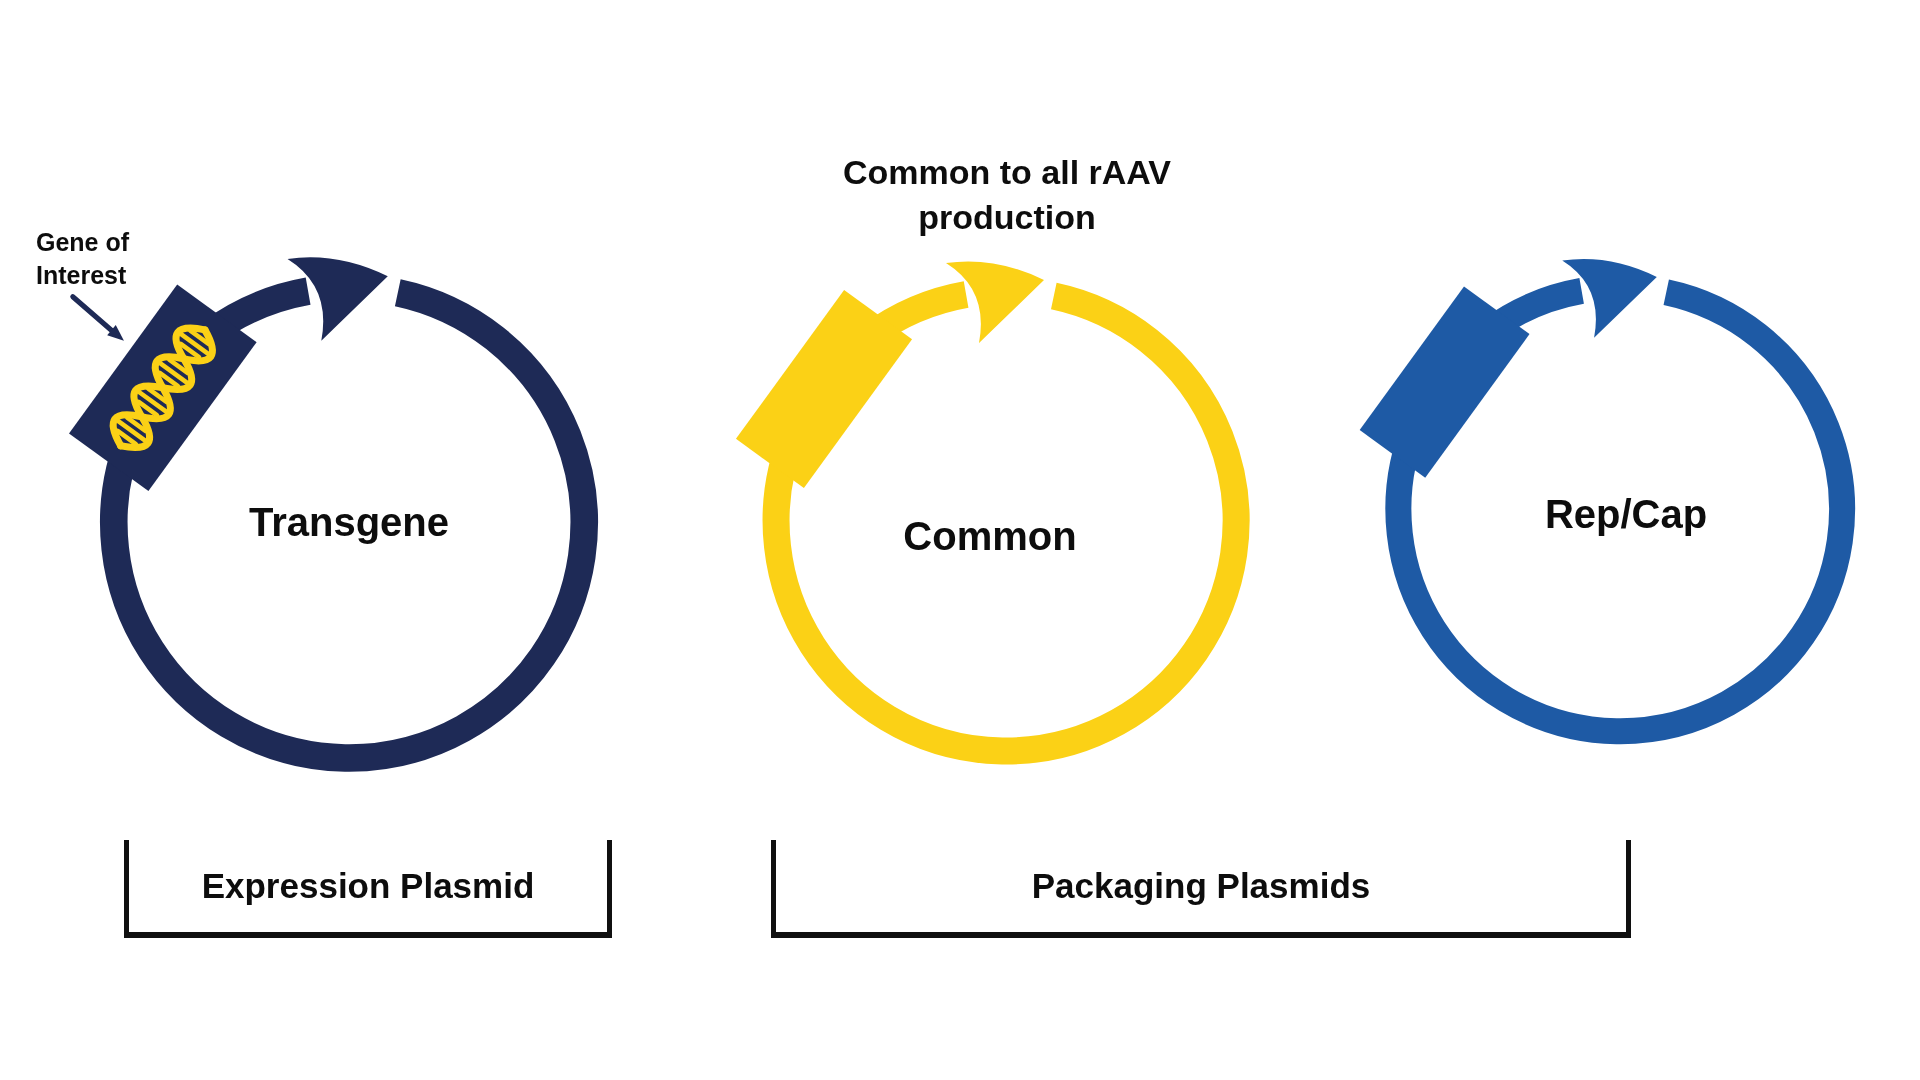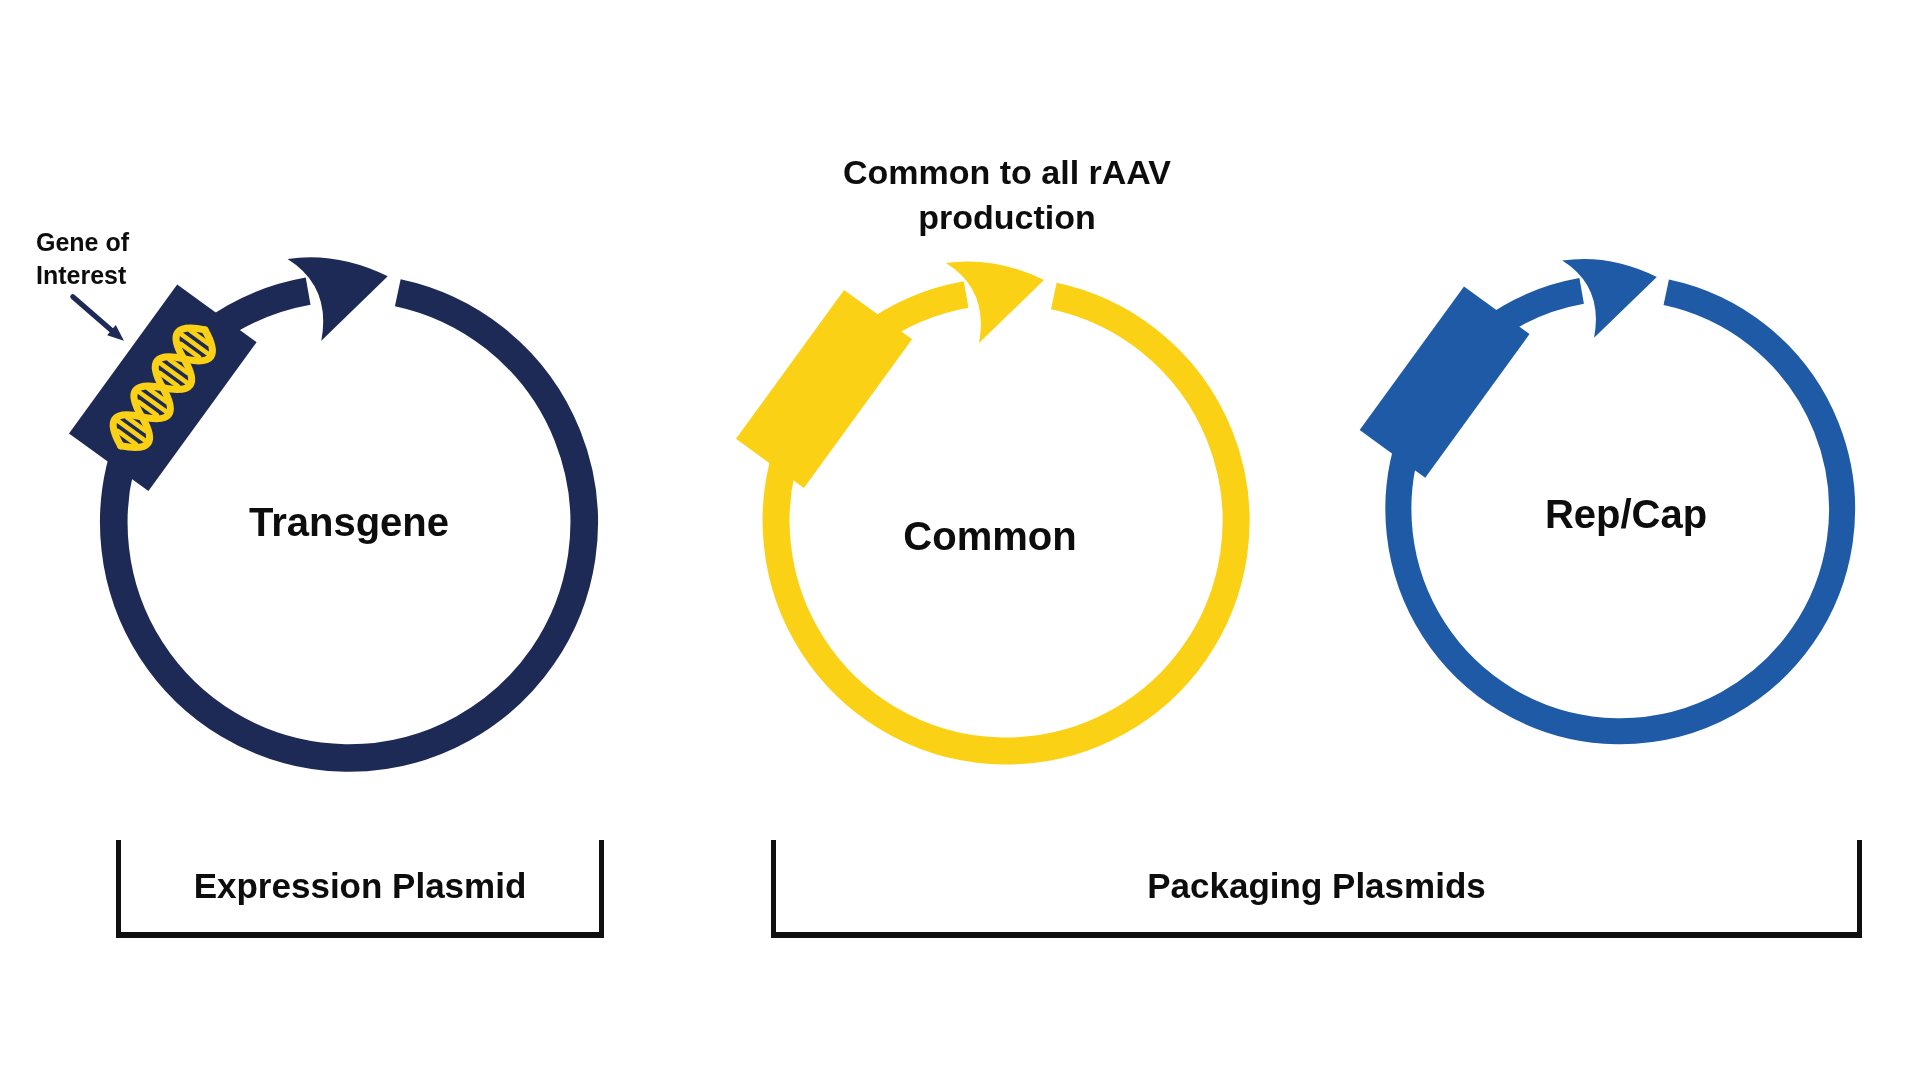--- a/index.html
+++ b/index.html
@@ -98,21 +98,21 @@
 
   <div class="label note-label" style="left:787px; top:150px;">
     <div>Common to all rAAV</div>
     <div>production</div>
   </div>
 
   <div class="label circle-label" style="left:790px; top:514px;">Common</div>
 
   <div class="label circle-label" style="left:1426px; top:492px;">Rep/Cap</div>
 
-  <div class="bracket" style="left:116px; width:488px;">
+  <div class="bracket" style="left:124px; width:488px;">
     <div class="label">Expression Plasmid</div>
   </div>
 
-  <div class="bracket" style="left:771px; width:1091px;">
+  <div class="bracket" style="left:771px; width:860px;">
     <div class="label">Packaging Plasmids</div>
   </div>
 
 </div>
 
 </body></html>

